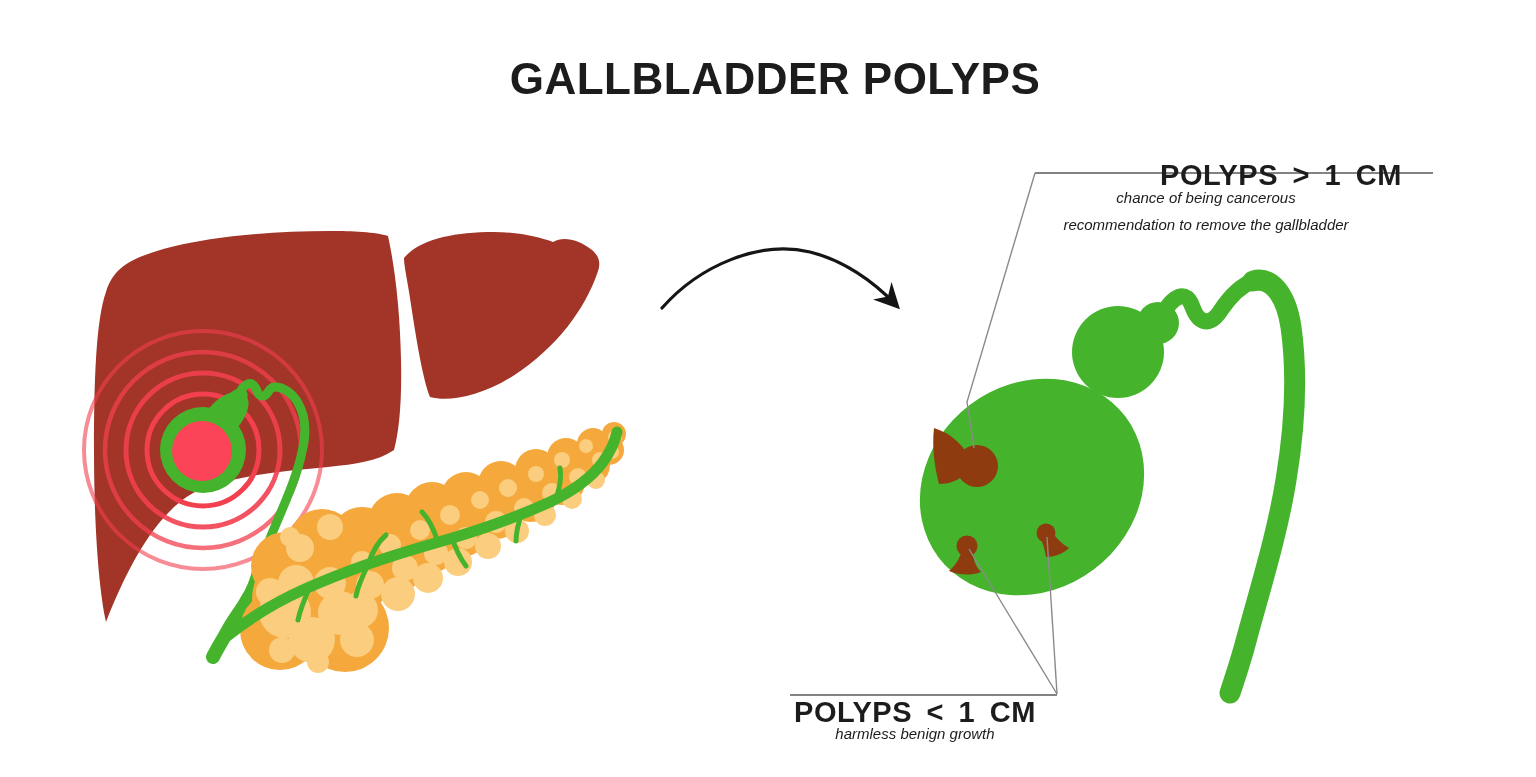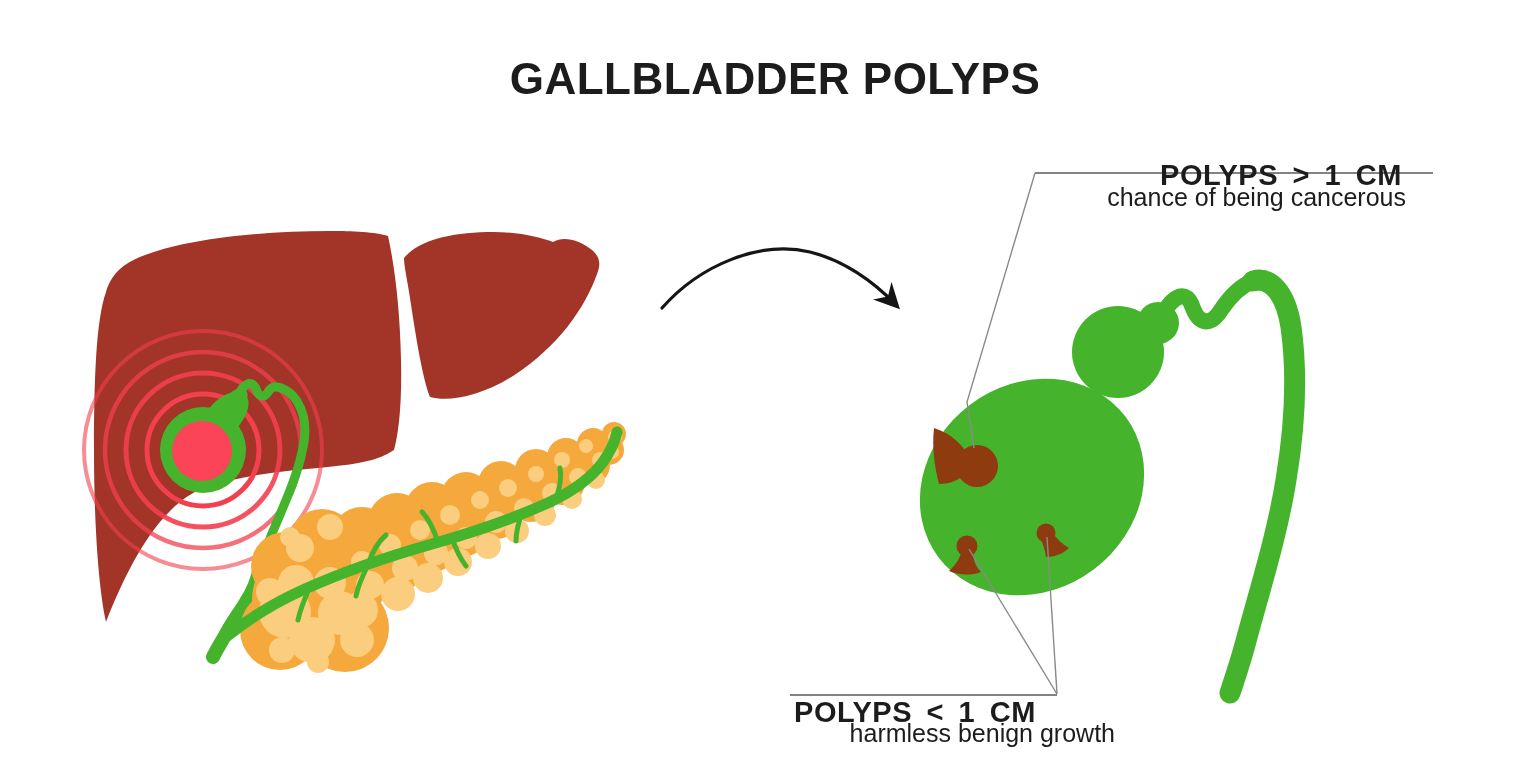--- a/index.html
+++ b/index.html
@@ -17,21 +17,21 @@
   .abs{position:absolute;}
   #stage{left:0;top:0;width:1536px;height:777px;}
   .page-title{
     left:275px;top:54px;width:1000px;text-align:center;
     font-size:44px;font-weight:700;letter-spacing:0.5px;
   }
   .callout-title{
     font-size:29px;font-weight:700;text-align:center;word-spacing:6px;letter-spacing:0.5px;
   }
   .callout-body{
-    font-size:25px;font-weight:400;text-align:right;line-height:27px;
+    font-size:15px;font-weight:400;text-align:center;line-height:27px;font-style:italic;
   }
   .callout-body span{display:block;}
   #label-large{left:1081px;top:138px;width:400px;margin-top:21px;}
   #desc-large{left:1006px;top:184px;width:400px;}
   #label-small{left:715px;top:696px;width:400px;}
   #desc-small{left:715px;top:720px;width:400px;}
 
   
   .f-liver{fill:var(--c-liver);}
   .f-green{fill:var(--c-green);}
@@ -232,18 +232,19 @@
     <path class="s-leader" d="M1057 694 L 969 549"></path>
     <path class="s-leader" d="M1057 694 L 1047 537"></path>
   </g>
 </svg>
 
 <div class="abs page-title">GALLBLADDER POLYPS</div>
 
 <div id="label-large" class="abs callout-title">POLYPS &gt; 1 CM</div>
 <div id="desc-large" class="abs callout-body">
   <span>chance of being cancerous</span>
+  <span>recommendation to remove the gallbladder</span>
 </div>
 
 <div id="label-small" class="abs callout-title">POLYPS &lt; 1 CM</div>
 <div id="desc-small" class="abs callout-body">
   <span>harmless benign growth</span>
 </div>
 
 </body></html>

